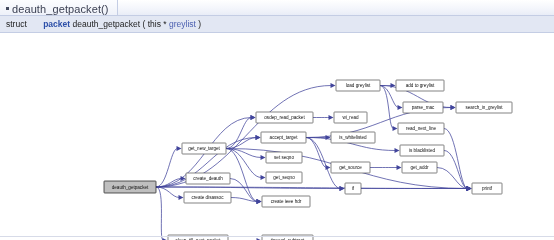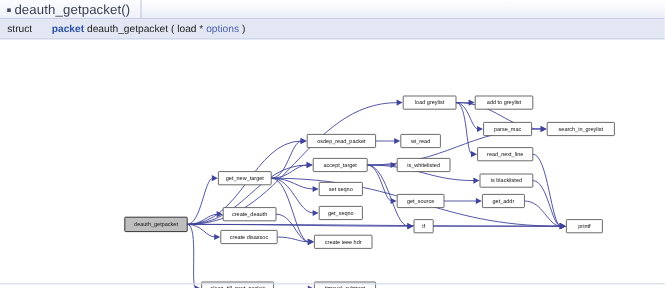--- a/index.html
+++ b/index.html
@@ -96,23 +96,23 @@
       <span class="bullet"></span><span class="ttl">deauth_getpacket()</span>
     </div>
   </div>
 
   <div class="memproto">
     <div class="sig">
       <span class="kw">struct</span>
       <span class="type">packet</span>
       <span class="fname">deauth_getpacket</span>
       <span class="kw">(</span>
-      <span class="kw">load</span>
+      <span class="kw">this</span>
       <span class="kw">*</span>
-      <span class="parm">options</span>
+      <span class="parm">greylist</span>
       <span class="kw">)</span>
     </div>
   </div>
 
   <div class="memdoc">
     <div class="graphwrap">
       <svg id="callgraph" width="554" height="200" viewBox="0 0 554 200">
           <g>
             <path d="M156,132 C167.7,132 170.3,93.5 177.5,93.5" class="gedge" stroke="#41449b"></path>
             <path d="M181.5,93.5 L176.5,90.9 L176.5,96.1 Z" class="garrow" fill="#41449b"></path>

